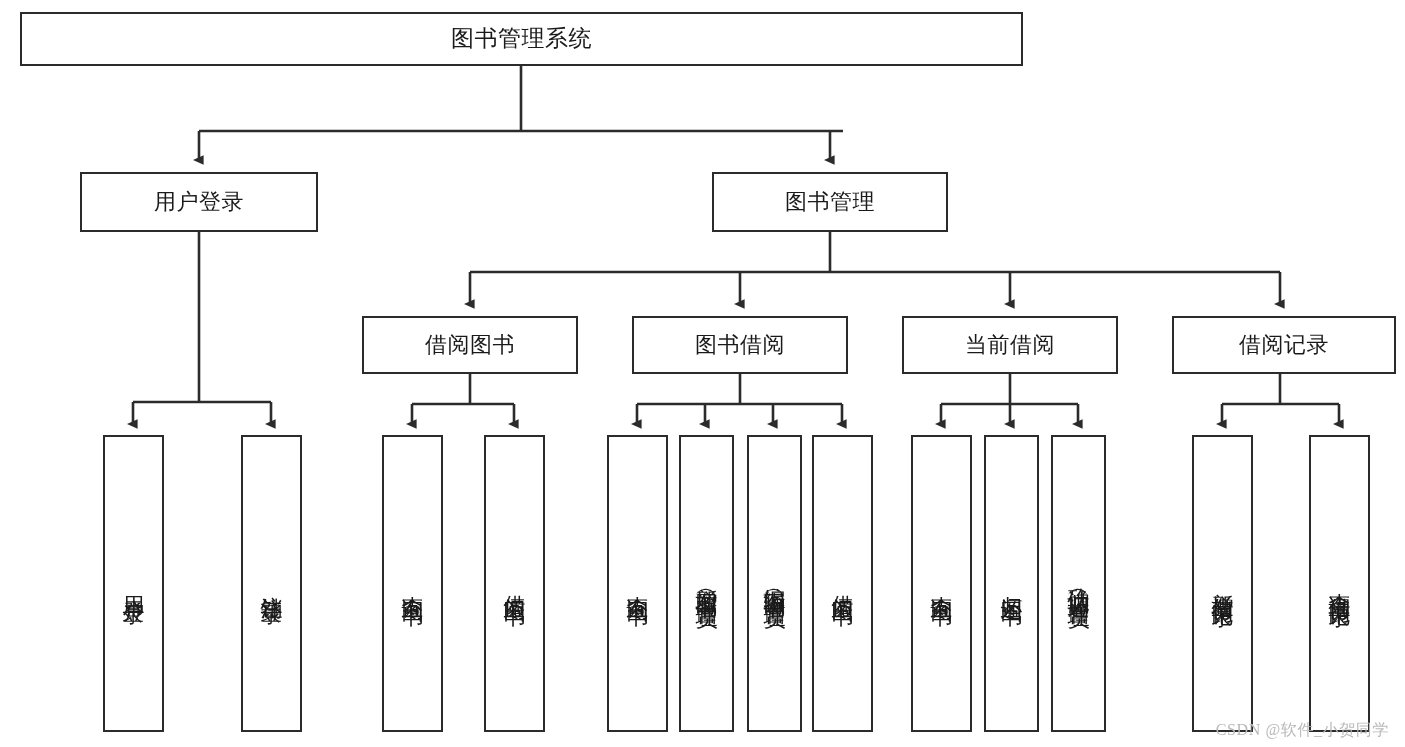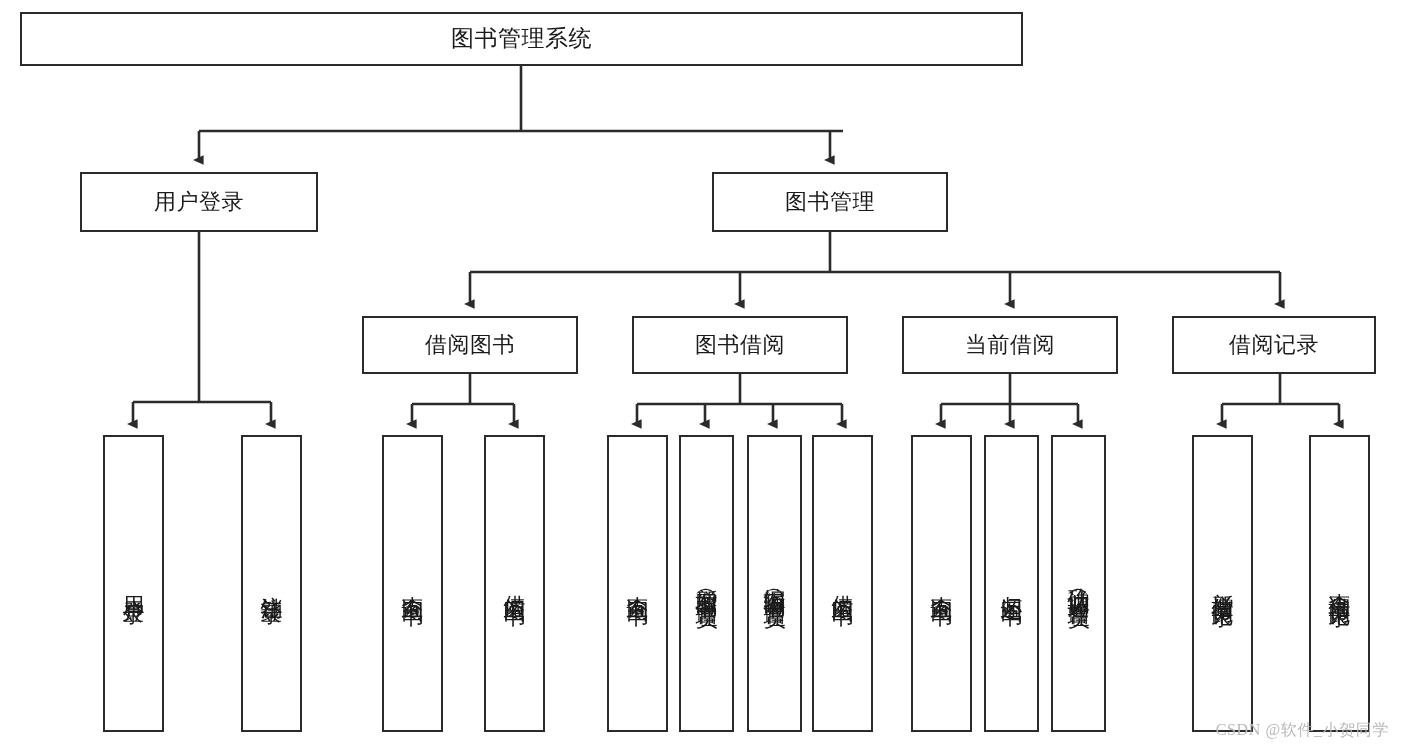--- a/index.html
+++ b/index.html
@@ -137,21 +137,21 @@
 
   <div class="node h" style="left:362px;top:316px;width:216px;height:58px;">
     <span class="label">借阅图书</span>
   </div>
   <div class="node h" style="left:902px;top:316px;width:216px;height:58px;">
     <span class="label">当前借阅</span>
   </div>
   <div class="node h" style="left:632px;top:316px;width:216px;height:58px;">
     <span class="label">图书借阅</span>
   </div>
-  <div class="node h" style="left:1172px;top:316px;width:204px;height:58px;">
+  <div class="node h" style="left:1172px;top:316px;width:224px;height:58px;">
     <span class="label">借阅记录</span>
   </div>
 
   <div class="node v" style="left:103px;top:435px;width:61px;height:297px;">
     <span class="label">用户登录</span>
   </div>
   <div class="node v" style="left:241px;top:435px;width:61px;height:297px;">
     <span class="label">注销登录</span>
   </div>
 

